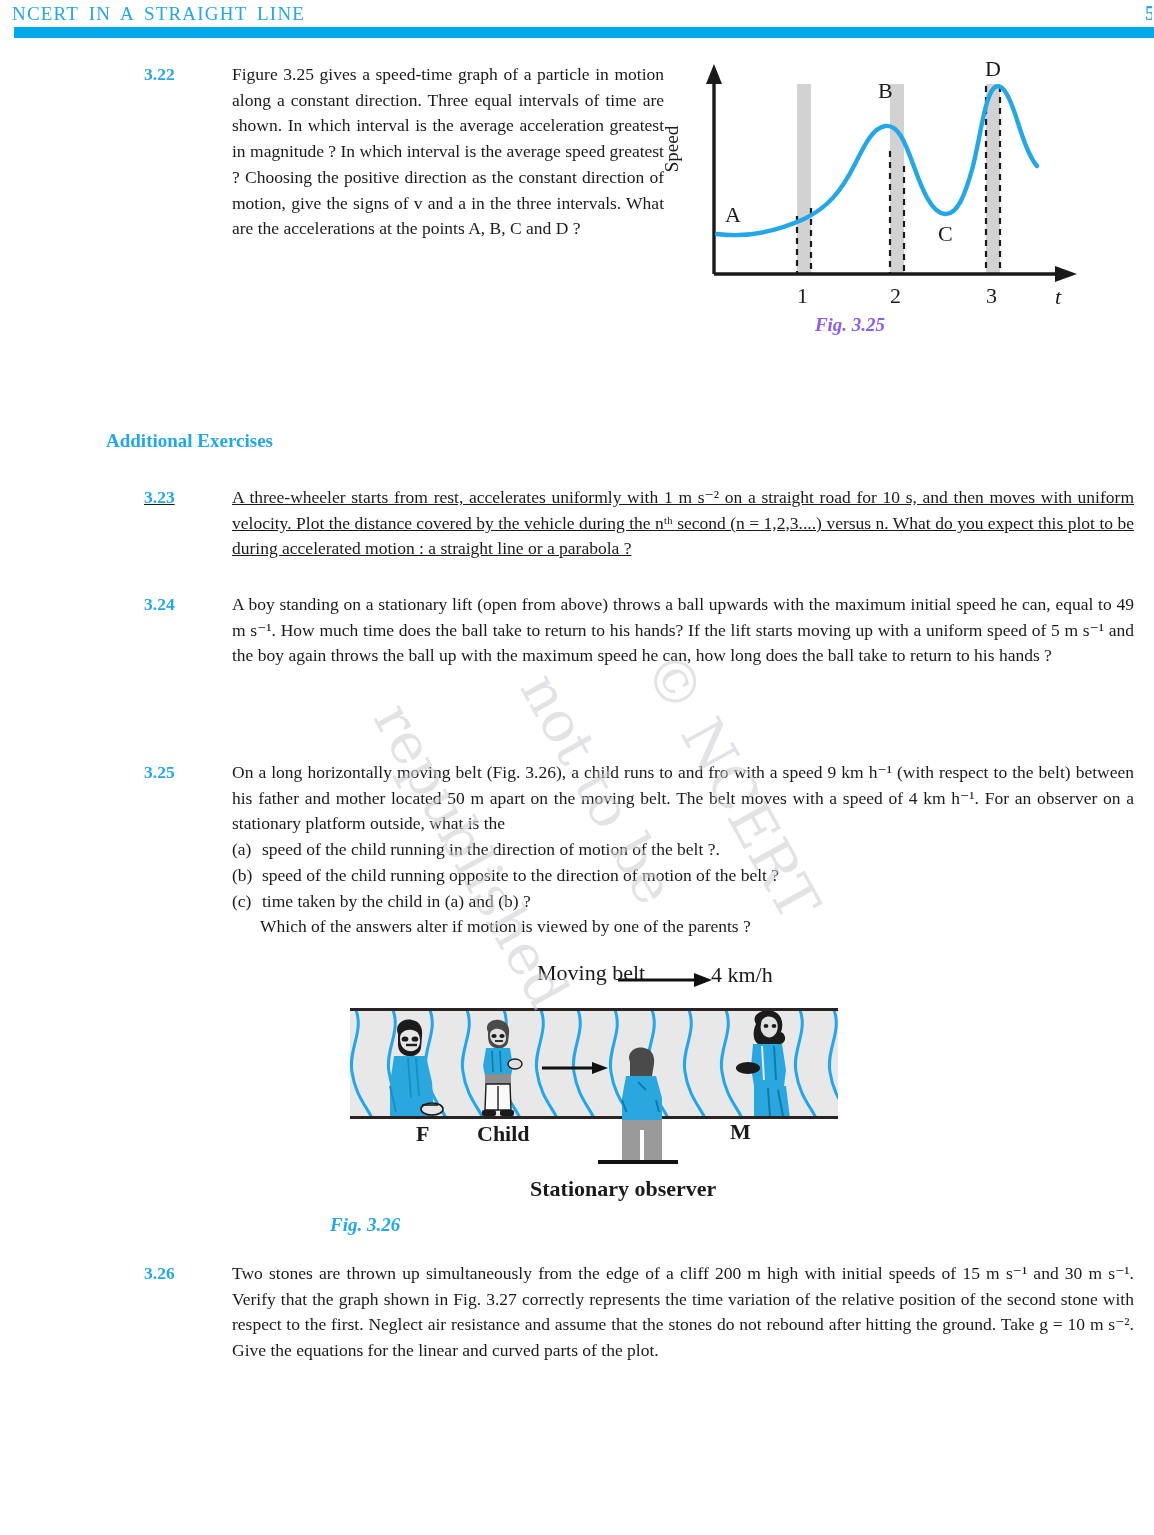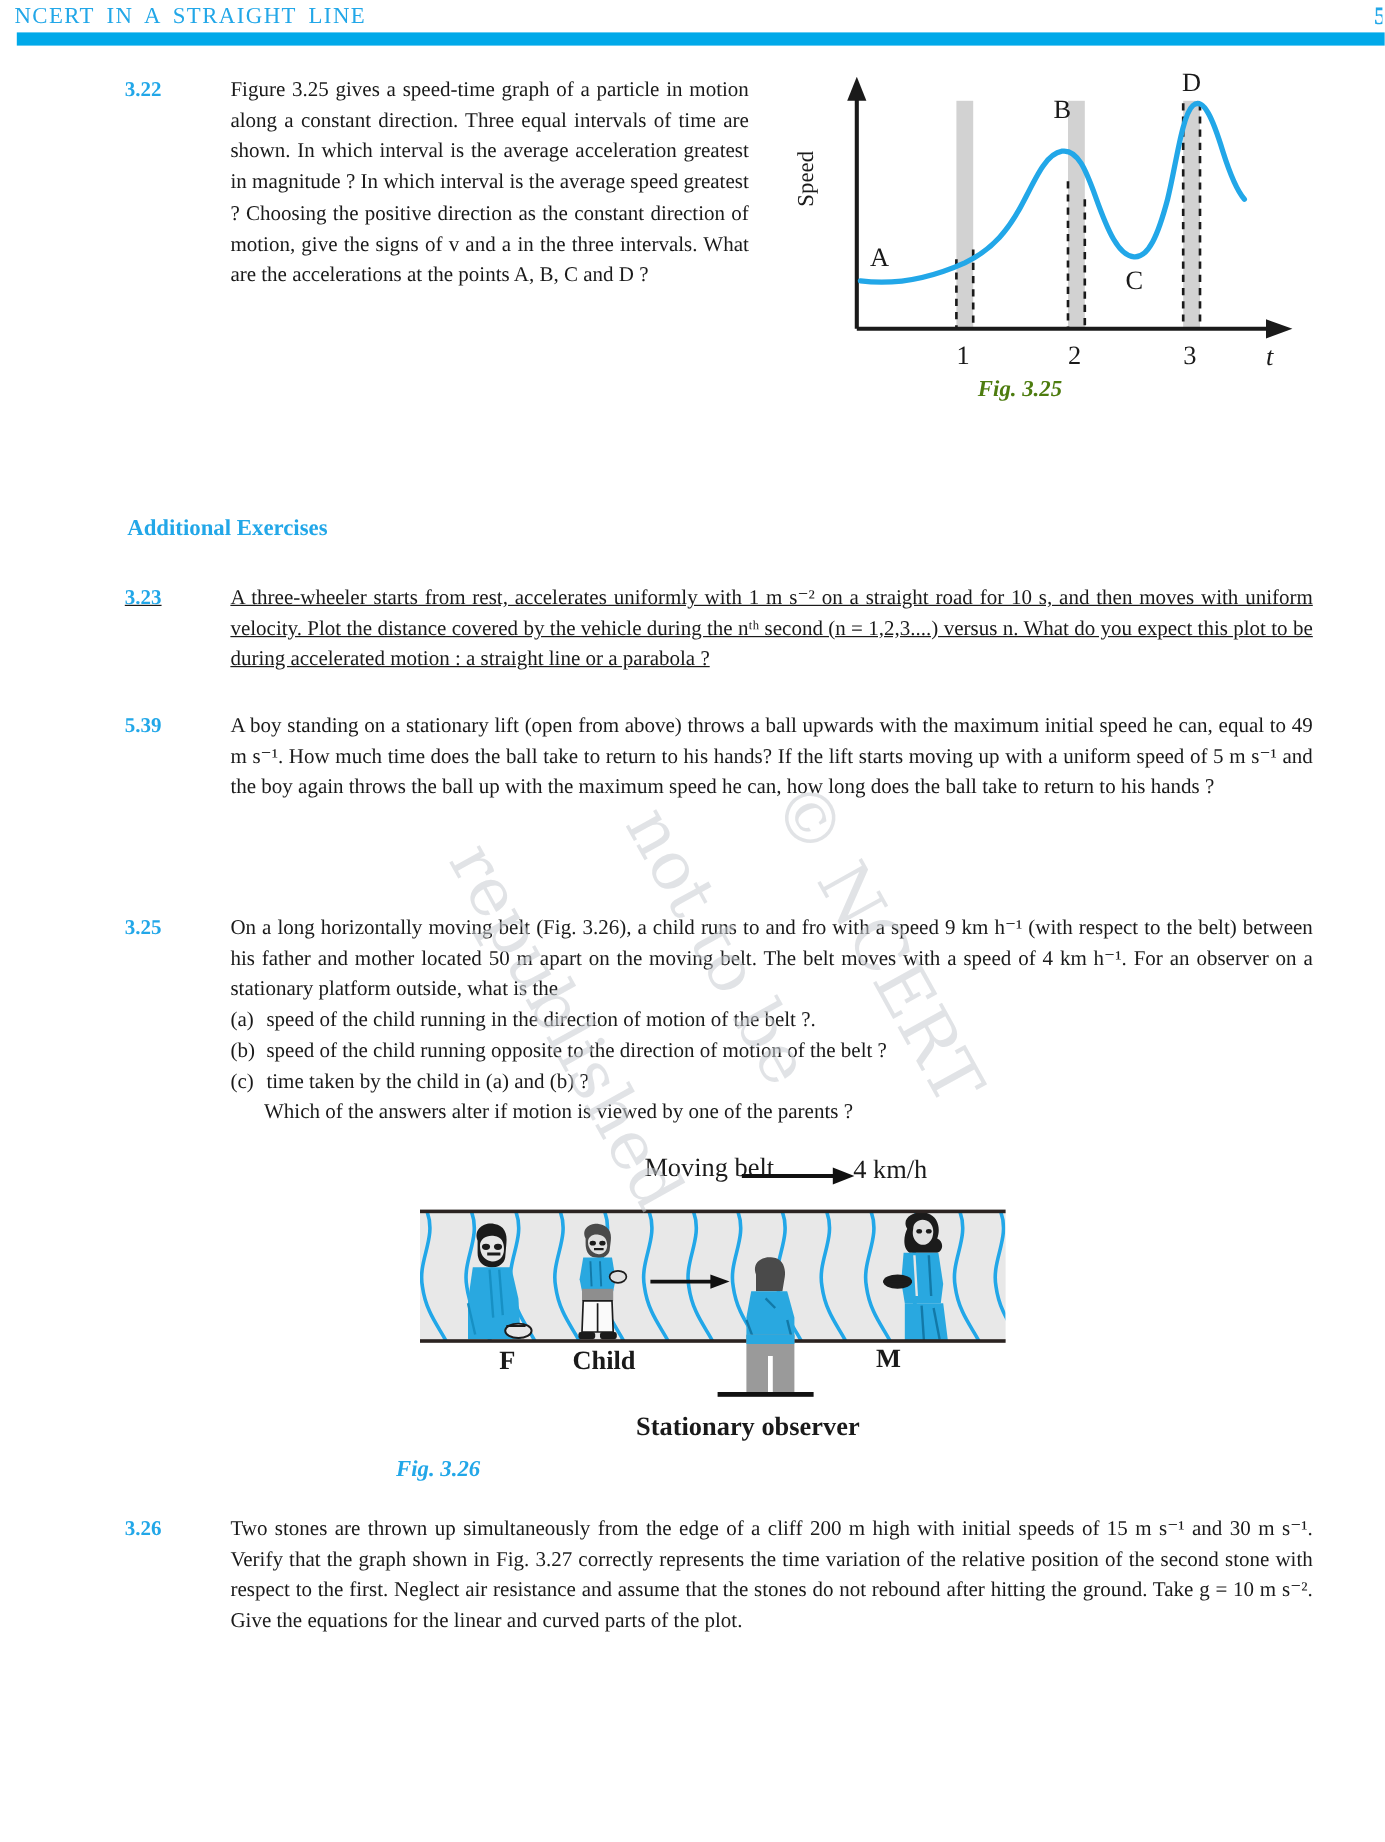--- a/index.html
+++ b/index.html
@@ -52,20 +52,21 @@
     top: 27px;
     width: 1140px;
     height: 11px;
     background: #00a9e9;
   }
 
   
   .exercise {
     position: absolute;
     display: flex;
+    margin-left: 40px;
   }
   .ex-number {
     color: #22a7e8;
     font-weight: bold;
     font-size: 17.5px;
     font-family: "Liberation Serif", "DejaVu Serif", serif;
     flex: 0 0 auto;
     width: 88px;
     line-height: 1.47;
   }
@@ -91,21 +92,21 @@
     top: 56px;
     width: 450px;
     height: 300px;
   }
   #fig325-caption {
     position: absolute;
     left: 0;
     top: 258px;
     width: 390px;
     text-align: center;
-    color: #4d7c0f;
+    color: #8b5cf6;
     font-weight: bold;
     font-style: italic;
     font-size: 19px;
     font-family: "Liberation Serif","DejaVu Serif",serif;
   }
   .axis-label-speed {
     position: absolute;
     left: -6px;
     top: 82px;
     transform: rotate(-90deg);
@@ -310,21 +311,21 @@
 </div>
 
 <div id="additional-exercises-heading">Additional Exercises</div>
 
 <div class="exercise" id="ex-323">
   <div class="ex-number">3.23</div>
   <div class="ex-body">A three-wheeler starts from rest, accelerates uniformly with 1 m s⁻² on a straight road for 10 s, and then moves with uniform velocity. Plot the distance covered by the vehicle during the nᵗʰ second (n = 1,2,3....) versus n. What do you expect this plot to be during accelerated motion : a straight   line or a parabola ?</div>
 </div>
 
 <div class="exercise" id="ex-324">
-  <div class="ex-number">5.39</div>
+  <div class="ex-number">3.24</div>
   <div class="ex-body">A boy standing on a stationary lift (open from above) throws a ball upwards with the maximum initial speed he can, equal to 49 m s⁻¹. How much time does the ball take to return to his hands? If the lift starts moving up with a uniform speed of 5 m s⁻¹ and the boy again throws the ball up with the maximum speed he can, how long does the ball take to return to his hands ?</div>
 </div>
 
 <div class="exercise" id="ex-325">
   <div class="ex-number">3.25</div>
   <div class="ex-body">
     <div>On a long horizontally moving belt (Fig. 3.26), a child runs to and fro with a speed 9 km h⁻¹ (with respect to the belt) between his father and mother located 50 m apart on the moving belt. The belt moves with a speed of 4 km h⁻¹. For an observer on a stationary platform outside, what is the</div>
     <div class="sublist">
       <div class="sublist-row">
         <span class="sublist-tag">(a)</span>

